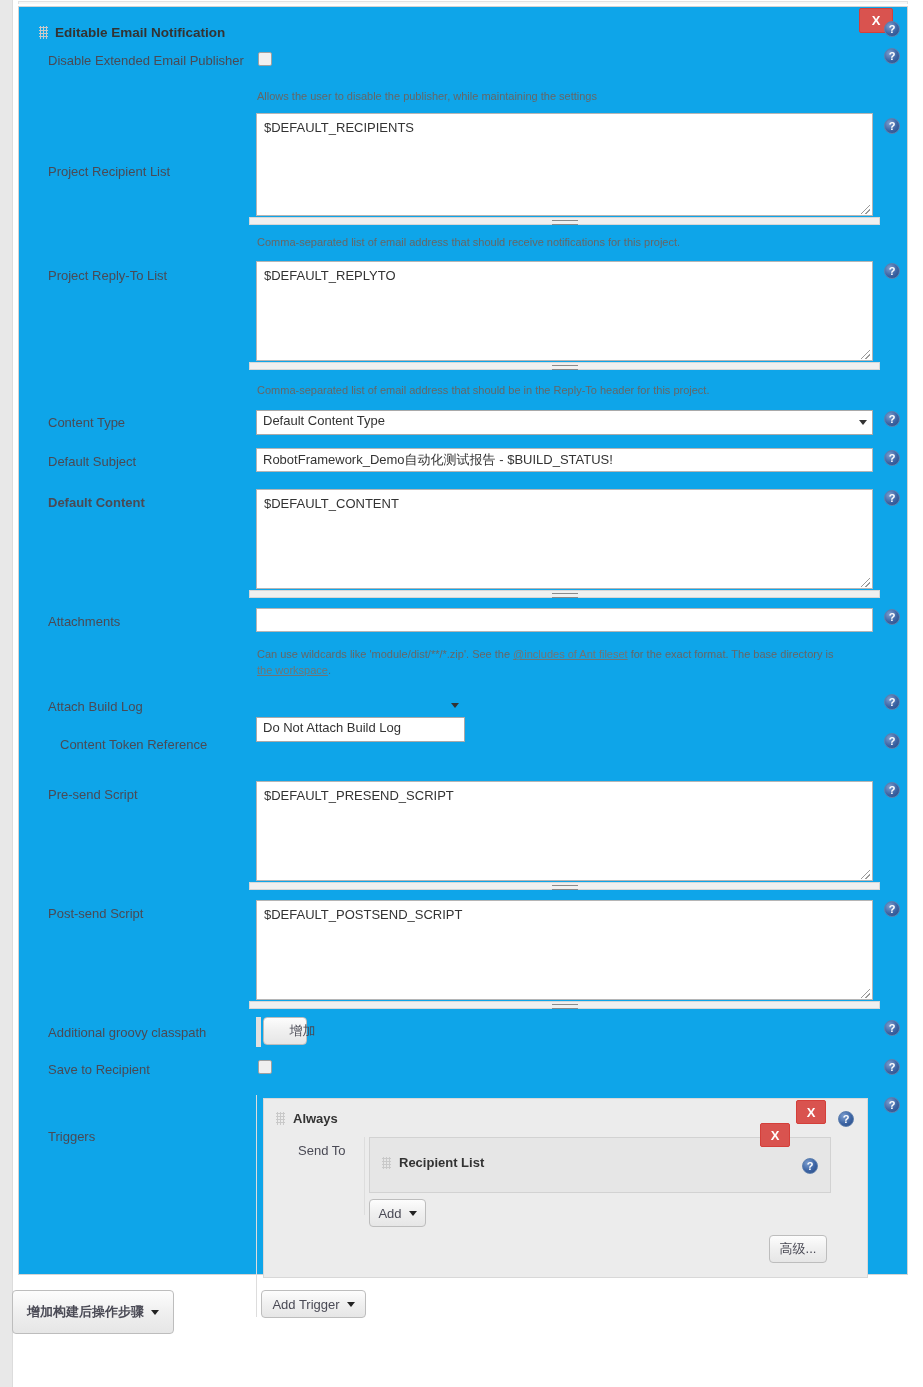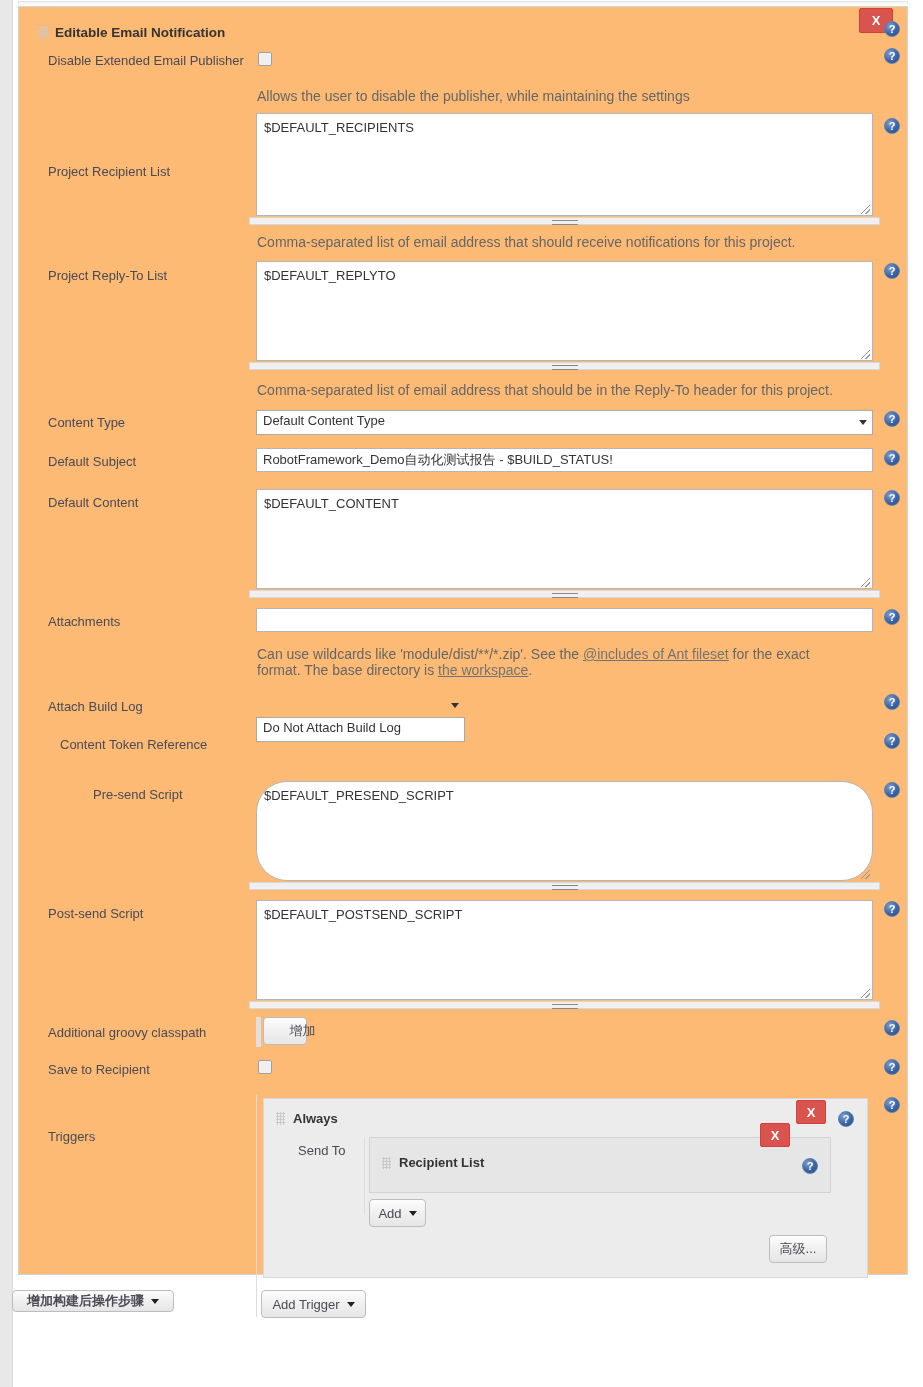--- a/index.html
+++ b/index.html
@@ -16,21 +16,21 @@
 
   
   .left-rail {
     position:absolute; left:0; top:0; width:13px; height:1387px;
     background:#e8e8e8; border-right:1px solid #dcdcdc;
   }
 
   
   .panel {
     position:absolute; left:18px; top:6px; width:890px; height:1269px;
-    background:#fdba74;
+    background:#0ea5e9;
     border:1px solid #d4d4d4;
   }
   .panel-topline {
     position:absolute; left:18px; top:1px; width:890px; height:3px;
     background:#f7f7f7; border:1px solid #e2e2e2; border-bottom:none;
   }
 
   
   .grip {
     display:inline-block; width:9px; height:13px;
@@ -75,21 +75,21 @@
   }
   .help-abs { position:absolute; left:884px; }
 
   
   .label {
     position:absolute; left:48px;
     color:#4a4a55; font-size:13px;
   }
   .hint {
     position:absolute; left:257px;
-    color:#666666; font-size:14px; line-height:16px;
+    color:#666666; font-size:11px; line-height:16px;
   }
   .hint a { color:#737373; text-decoration:underline; }
 
   
   .ta {
     position:absolute; left:256px;
     background:#ffffff; border:1px solid #b5b5b5;
     font-family:"Liberation Sans", sans-serif;
     font-size:13px; color:#333;
     padding:6px 7px; resize:none; overflow:hidden;
@@ -177,21 +177,21 @@
   }
   .trig-inner {
     position:absolute; left:105px; top:38px;
     width:462px; height:56px;
     background:#e6e6e6; border:1px solid #d2d2d2;
   }
   .block-title { font-weight:bold; font-size:13px; color:#333; }
 
   .bottom-btn {
     position:absolute; left:12px; top:1290px;
-    height:22px; padding:0 14px;
+    height:44px; padding:0 14px;
     font-weight:bold;
   }
 </style>
 </head>
 <body>
 
 <div class="left-rail"></div>
 
 <div class="panel-topline"></div>
 
@@ -240,39 +240,39 @@
 
 <div class="label" style="top:415px;">Content Type</div>
 <div class="sel" style="left:256px; top:410px; width:617px;">
   <span>Default Content Type</span>
 </div>
 <div class="sel-arrow" style="left:859px; top:420px;"></div>
 
 <div class="label" style="top:454px;">Default Subject</div>
 <input class="txt" style="top: 448px; width: 617px;" value="RobotFramework_Demo自动化测试报告 - $BUILD_STATUS!">
 
-<div class="label" style="top:495px;">Default Content</div>
+<div class="label" style="top:495px;font-weight:bold;">Default Content</div>
 <textarea class="ta" style="top: 489px; width: 617px; height: 100px;">$DEFAULT_CONTENT</textarea>
 <div class="ta-grip" style="left:861px; top:578px;"></div>
 <div class="resizebar" style="top:590px; width:631px;"></div>
 
 <div class="label" style="top:614px;">Attachments</div>
 <input class="txt" style="top: 608px; width: 617px;" value="">
 <div class="hint" style="top:646px; width:590px;"><span>Can use wildcards like 'module/dist/**/*.zip'. See the </span><a href="#">@includes of Ant fileset</a><span> for the exact format. The base directory is </span><a href="#">the workspace</a><span>.</span></div>
 
 <div class="label" style="top:699px;">Attach Build Log</div>
 <div class="sel" style="left:256px; top:693px; width:209px;margin-top:24px;">
   <span>Do Not Attach Build Log</span>
 </div>
 <div class="sel-arrow" style="left:451px; top:703px;"></div>
 
 <div class="label" style="top:737px;margin-left:12px;">Content Token Reference</div>
 
-<div class="label" style="top:787px;margin-left:45px;">Pre-send Script</div>
-<textarea class="ta" style="top: 781px; width: 617px; height: 100px; border-radius: 31px;">$DEFAULT_PRESEND_SCRIPT</textarea>
+<div class="label" style="top:787px;">Pre-send Script</div>
+<textarea class="ta" style="top: 781px; width: 617px; height: 100px;">$DEFAULT_PRESEND_SCRIPT</textarea>
 <div class="ta-grip" style="left:861px; top:870px;"></div>
 <div class="resizebar" style="top:882px; width:631px;"></div>
 
 <div class="label" style="top:906px;">Post-send Script</div>
 <textarea class="ta" style="top: 900px; width: 617px; height: 100px;">$DEFAULT_POSTSEND_SCRIPT</textarea>
 <div class="ta-grip" style="left:861px; top:989px;"></div>
 <div class="resizebar" style="top:1001px; width:631px;"></div>
 
 <div class="label" style="top:1025px;">Additional groovy classpath</div>
 <div class="vsep" style="left:256px; top:1017px; height:30px;"></div>

